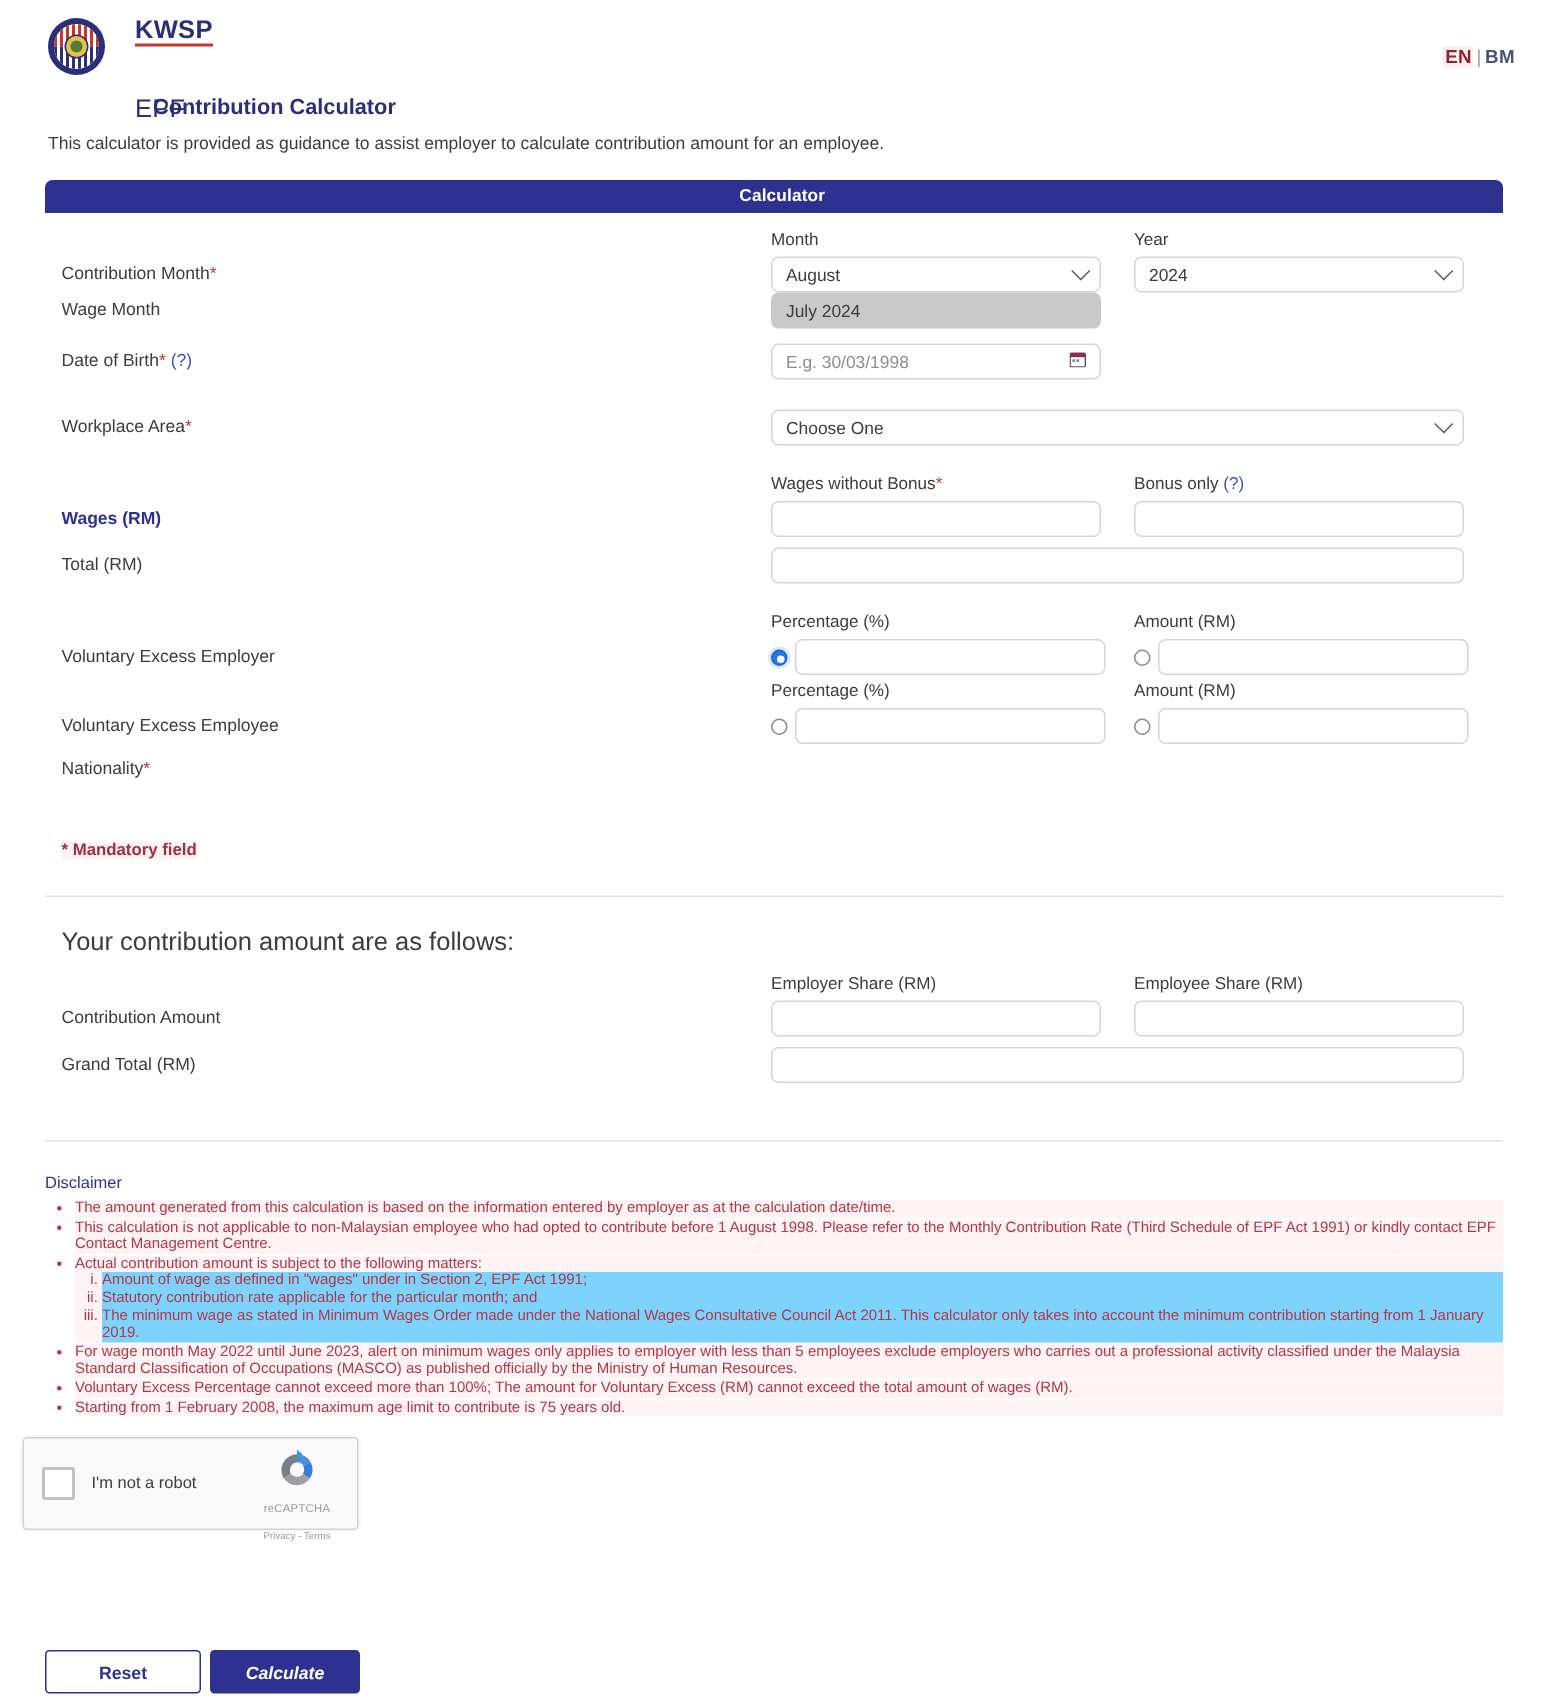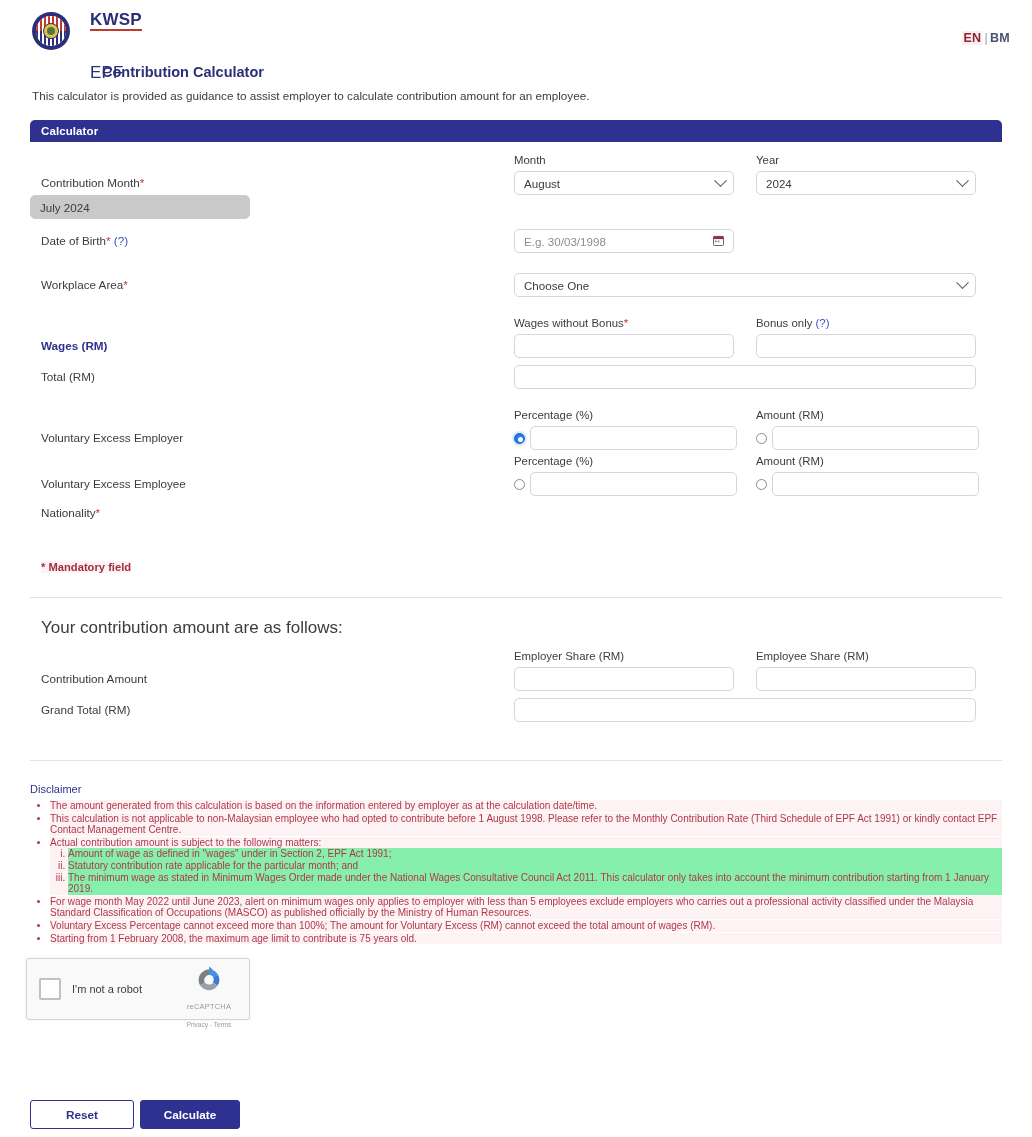--- a/index.html
+++ b/index.html
@@ -99,20 +99,21 @@
   .calcbar {
     margin: 18px 30px 0 30px;
     height: 22px;
     background: #2f3190;
     border-radius: 5px 5px 0 0;
     color: #fff;
     font-size: 11.5px; font-weight: bold;
     display: flex; align-items: center;
     padding-left: 11px;
     letter-spacing: .1px;
+    justify-content: center;
   }
 
   
   .form { padding: 0 30px; }
   .row {
     display: flex;
     align-items: flex-start;
     min-height: 44px;
   }
   .row .label {
@@ -202,26 +203,26 @@
     font-size: 10px; line-height: 11.6px;
     color: #b0384a; background: #fdf2f4;
     margin-bottom: 1px;
   }
   ol.roman {
     margin: 0; padding-left: 18px;
     list-style: lower-roman;
   }
   ol.roman > li {
     font-size: 10px; line-height: 11.6px;
-    color: #b0384a; background: #86efac;
+    color: #b0384a; background: #7dd3fc;
   }
 
   
   .recaptcha {
-    margin: 14px 30px 0 26px;
+    margin: 14px 30px 0 15px;
     width: 224px; height: 62px;
     border: 1px solid #d3d3d3;
     border-radius: 3px;
     background: #f9f9f9;
     display: flex; align-items: center;
     position: relative;
     box-shadow: 0 0 3px rgba(0,0,0,.08);
   }
   .rc-box {
     width: 22px; height: 22px;
@@ -246,21 +247,21 @@
     font-size: 11.8px; font-weight: bold;
     display: flex; align-items: center; justify-content: center;
     cursor: pointer;
   }
   .btn.reset {
     width: 104px; background: #fff;
     border: 1.5px solid #2f3190; color: #2f3190;
   }
   .btn.calculate {
     width: 100px; background: #2f3190;
-    border: 1.5px solid #2f3190; color: #fff;
+    border: 1.5px solid #2f3190; color: #fff; font-style: italic;
   }
 </style>
 </head>
 <body>
 
 <div class="page">
 
   <div class="header">
     <div class="lang">
       <span class="en">EN</span><span class="sep">|</span><span class="bm">BM</span>
@@ -306,20 +307,21 @@
           <div class="ctl sel wide">
             <span>2024</span>
             <span class="chev"></span>
           </div>
         </div>
       </div>
     </div>
 
     
     <div class="row" style="min-height:34px">
+      <div class="label" style="padding-top:5px;padding-left:11px">Wage Month</div>
       <div class="fields">
         <div class="field-col half">
           <div class="ctl readonly wide">
             <span>July 2024</span>
           </div>
         </div>
       </div>
     </div>
 
     

